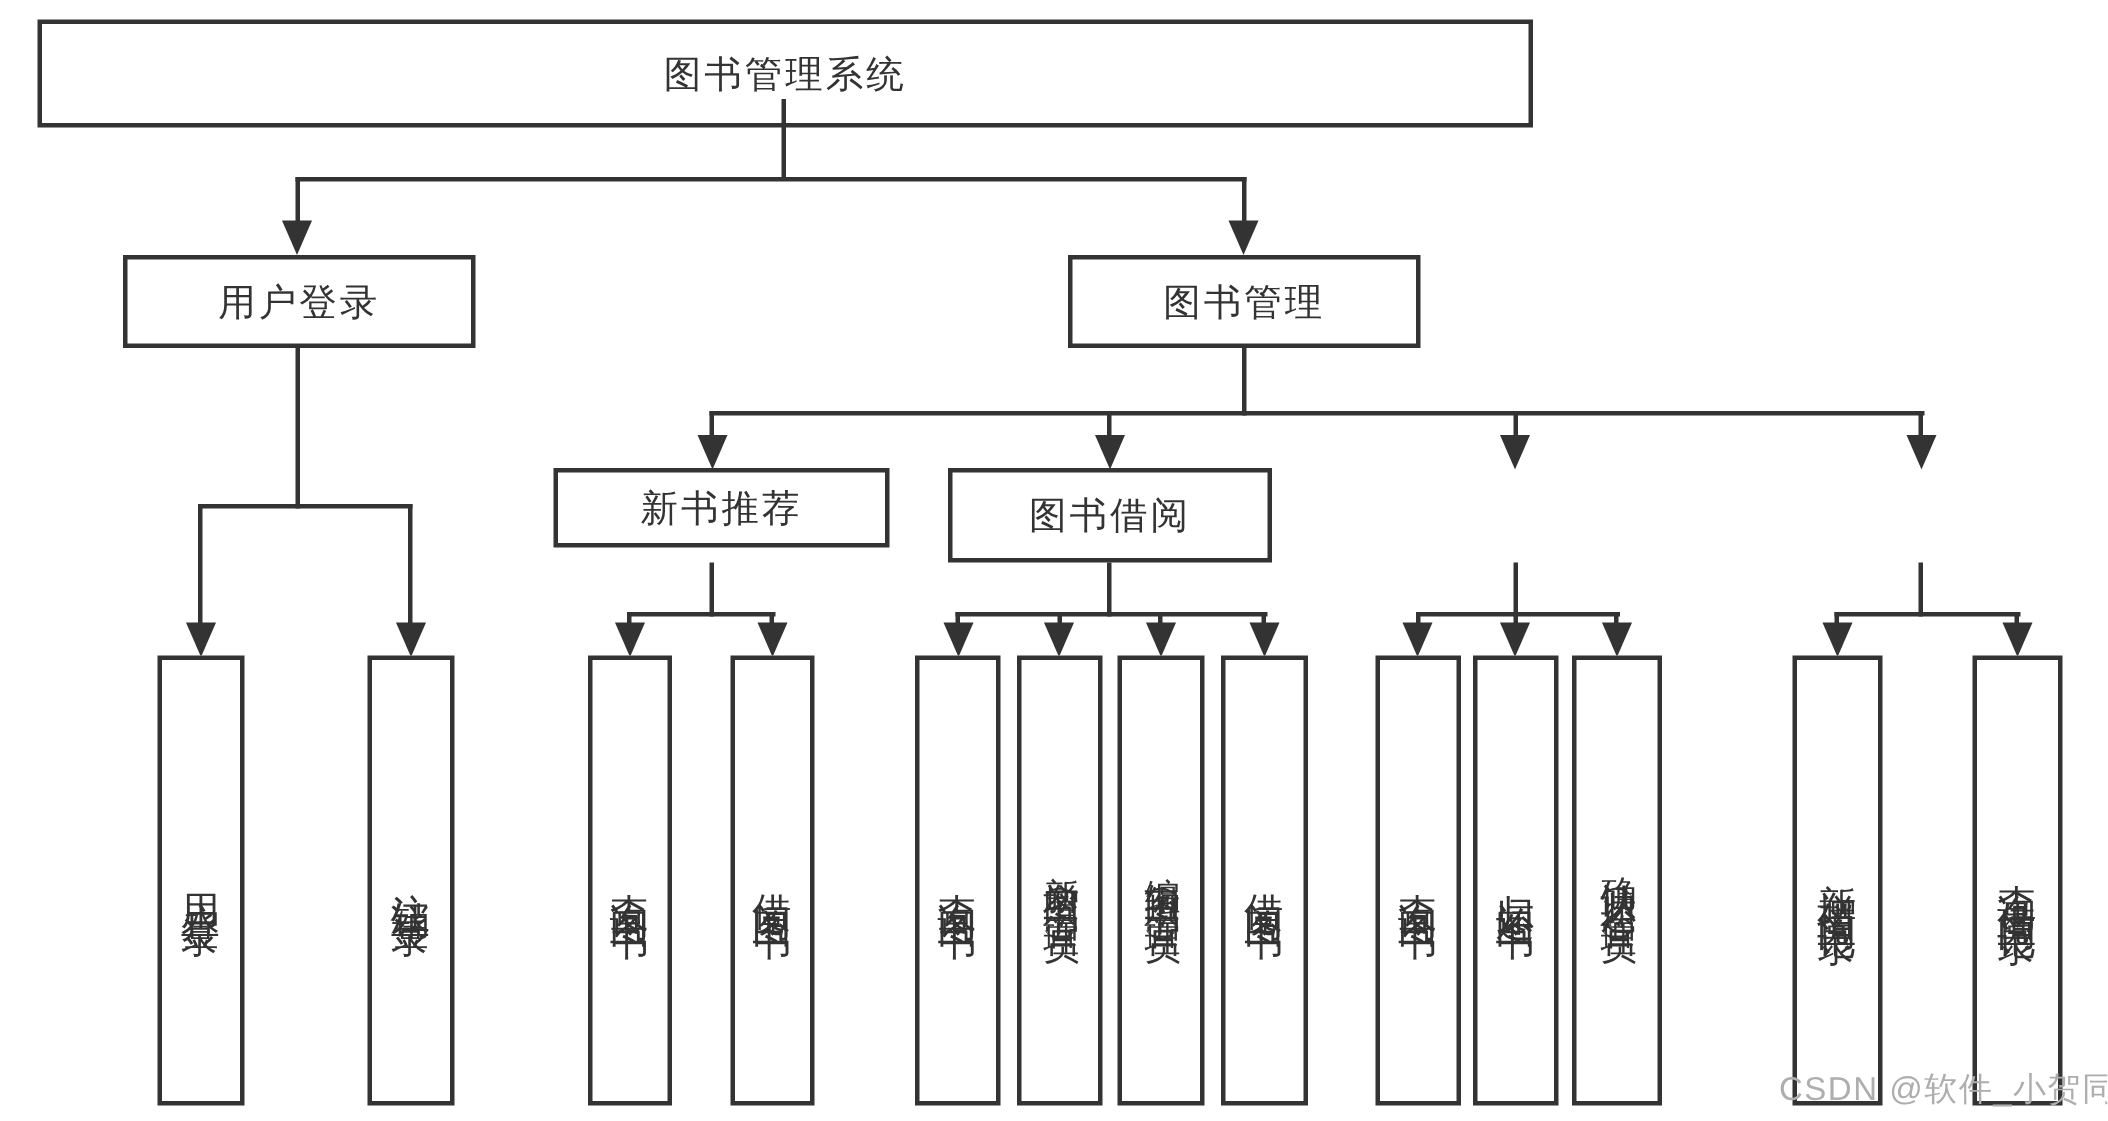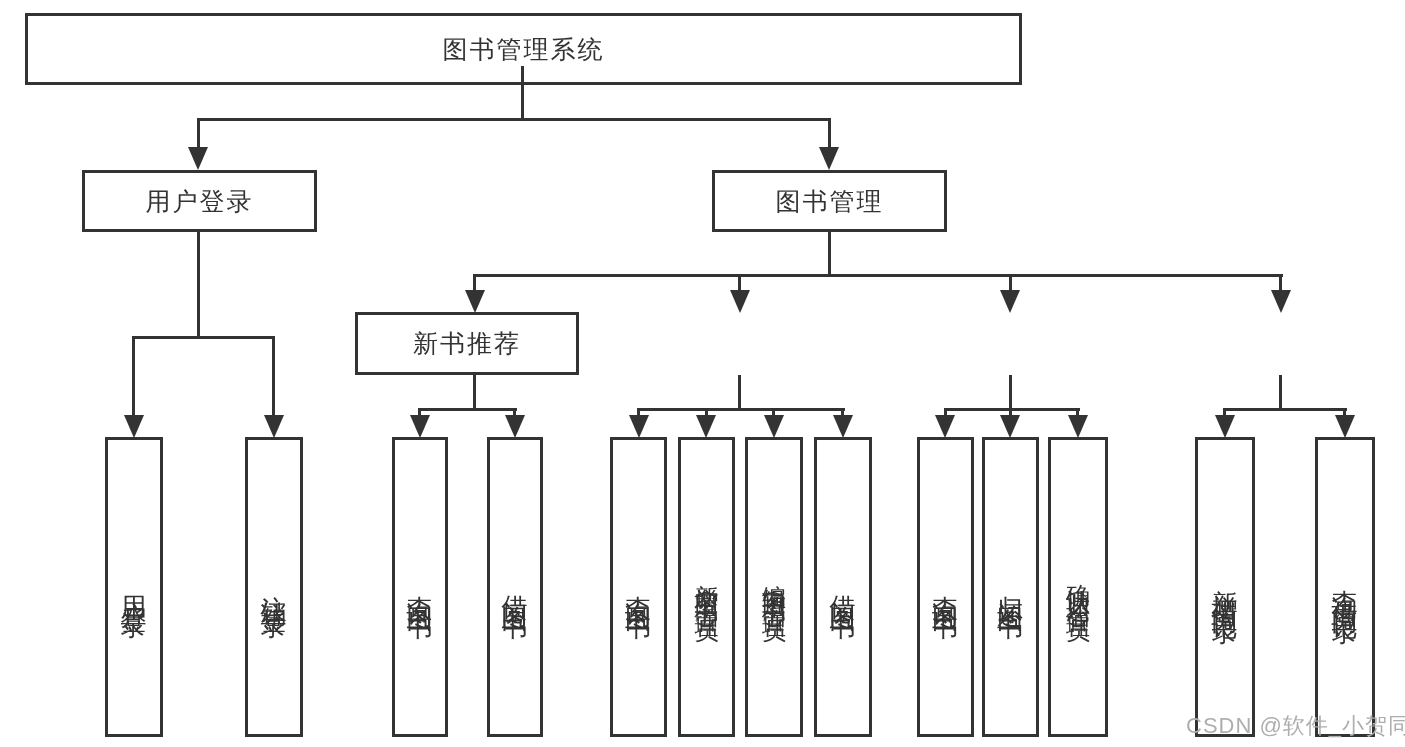--- a/index.html
+++ b/index.html
@@ -76,21 +76,22 @@
   <div class="hline" style="left:473px;top:274px;width:810px;"></div>
   <div class="vline" style="left:473px;top:274px;height:18px;"></div>
   <div class="arrow" style="left:465px;top:290px;"></div>
   <div class="vline" style="left:738px;top:274px;height:18px;"></div>
   <div class="arrow" style="left:730px;top:290px;"></div>
   <div class="vline" style="left:1009px;top:274px;height:18px;"></div>
   <div class="arrow" style="left:1000px;top:290px;"></div>
   <div class="vline" style="left:1279px;top:274px;height:18px;"></div>
   <div class="arrow" style="left:1271px;top:290px;"></div>
 
-  <div class="box" style="left:355px;top:312px;width:224px;height:63px;">新书推荐</div>
+  <div class="box" style="left:369px;top:312px;width:224px;height:53px;">新书推荐</div>
+  <div class="box" style="left:632px;top:312px;width:216px;height:63px;">图书借阅</div>
 
   <div class="vline" style="left:473px;top:375px;height:36px;"></div>
   <div class="hline" style="left:418px;top:408px;width:99px;"></div>
   <div class="vline" style="left:418px;top:408px;height:10px;"></div>
   <div class="arrow" style="left:410px;top:415px;"></div>
   <div class="vline" style="left:513px;top:408px;height:10px;"></div>
   <div class="arrow" style="left:505px;top:415px;"></div>
 
   <div class="vline" style="left:738px;top:375px;height:36px;"></div>
   <div class="hline" style="left:637px;top:408px;width:208px;"></div>

